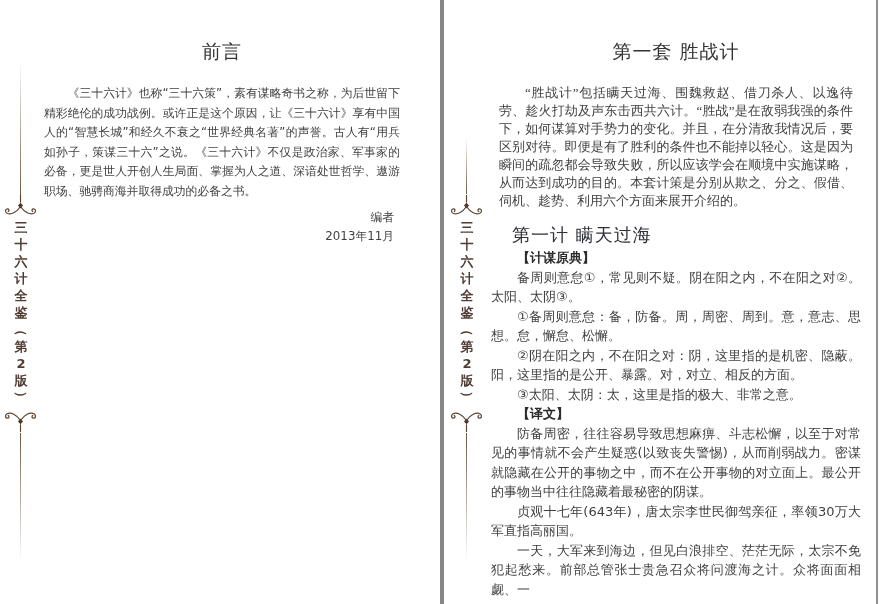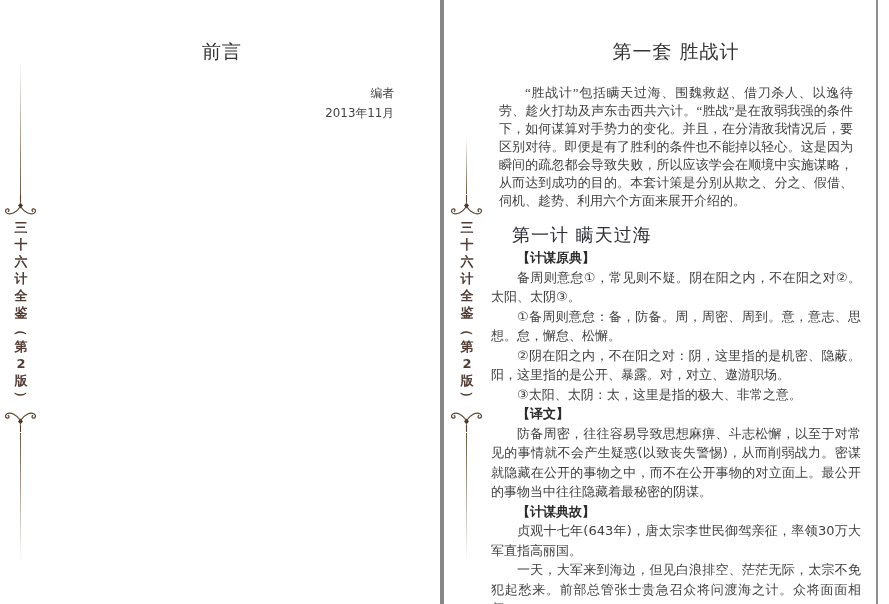--- a/index.html
+++ b/index.html
@@ -82,20 +82,21 @@
         <path d="M18 0 V8" stroke="#5a4632" stroke-width="1.2" fill="none"></path>
         <path d="M18 8 l-2.6 3 2.6 3 2.6 -3 z" fill="#4a3826"></path>
         <path d="M18 12 C 22 18 28 21 32 19 C 34.5 17.6 34 14.6 31.8 14.4 C 30 14.2 29.3 16.2 30.8 17.2" stroke="#5a4632" stroke-width="1.3" fill="none" stroke-linecap="round"></path>
         <path d="M18 12 C 14 18 8 21 4 19 C 1.5 17.6 2 14.6 4.2 14.4 C 6 14.2 6.7 16.2 5.2 17.2" stroke="#5a4632" stroke-width="1.3" fill="none" stroke-linecap="round"></path>
       </svg>
       <div class="vline vline-bottom"></div>
     </div>
 
     <div class="content">
       <h1 class="ptitle">前言</h1>
+      <p class="para">《三十六计》也称“三十六策”，素有谋略奇书之称，为后世留下精彩绝伦的成功战例。或许正是这个原因，让《三十六计》享有中国人的“智慧长城”和经久不衰之“世界经典名著”的声誉。古人有“用兵如孙子，策谋三十六”之说。《三十六计》不仅是政治家、军事家的必备，更是世人开创人生局面、掌握为人之道、深谙处世哲学、遨游职场、驰骋商海并取得成功的必备之书。</p>
       <div class="sig sig-first">编者</div>
       <div class="sig">2013年11月</div>
     </div>
   </div>
 
   <div class="page page-right">
     <div class="sidebar">
       <div class="vline vline-top"></div>
       <svg class="orn orn-top" viewBox="0 0 36 24">
         <path d="M18 0 V8" stroke="#5a4632" stroke-width="1.2" fill="none"></path>
@@ -125,23 +126,22 @@
       <div class="vline vline-bottom"></div>
     </div>
 
     <div class="content">
       <h1 class="ptitle">第一套 胜战计</h1>
       <p class="para intro">“胜战计”包括瞒天过海、围魏救赵、借刀杀人、以逸待劳、趁火打劫及声东击西共六计。“胜战”是在敌弱我强的条件下，如何谋算对手势力的变化。并且，在分清敌我情况后，要区别对待。即便是有了胜利的条件也不能掉以轻心。这是因为瞬间的疏忽都会导致失败，所以应该学会在顺境中实施谋略，从而达到成功的目的。本套计策是分别从欺之、分之、假借、伺机、趁势、利用六个方面来展开介绍的。</p>
       <h2 class="stitle">第一计 瞒天过海</h2>
       <p class="para body label">【计谋原典】</p>
       <p class="para body">备周则意怠①，常见则不疑。阴在阳之内，不在阳之对②。太阳、太阴③。</p>
       <p class="para body">①备周则意怠：备，防备。周，周密、周到。意，意志、思想。怠，懈怠、松懈。</p>
-      <p class="para body">②阴在阳之内，不在阳之对：阴，这里指的是机密、隐蔽。阳，这里指的是公开、暴露。对，对立、遨游职场。</p>
+      <p class="para body">②阴在阳之内，不在阳之对：阴，这里指的是机密、隐蔽。阳，这里指的是公开、暴露。对，对立、相反的方面。</p>
       <p class="para body">③太阳、太阴：太，这里是指的极大、非常之意。</p>
       <p class="para body label">【译文】</p>
       <p class="para body">防备周密，往往容易导致思想麻痹、斗志松懈，以至于对常见的事情就不会产生疑惑(以致丧失警惕)，从而削弱战力。密谋就隐藏在公开的事物之中，而不在公开事物的对立面上。最公开的事物当中往往隐藏着最秘密的阴谋。</p>
-      <p class="para body label">【计谋典故】</p>
       <p class="para body">贞观十七年(643年)，唐太宗李世民御驾亲征，率领30万大军直指高丽国。</p>
       <p class="para body">一天，大军来到海边，但见白浪排空、茫茫无际，太宗不免犯起愁来。前部总管张士贵急召众将问渡海之计。众将面面相觑、一</p>
     </div>
   </div>
 
 </div>
 
 </body></html>

